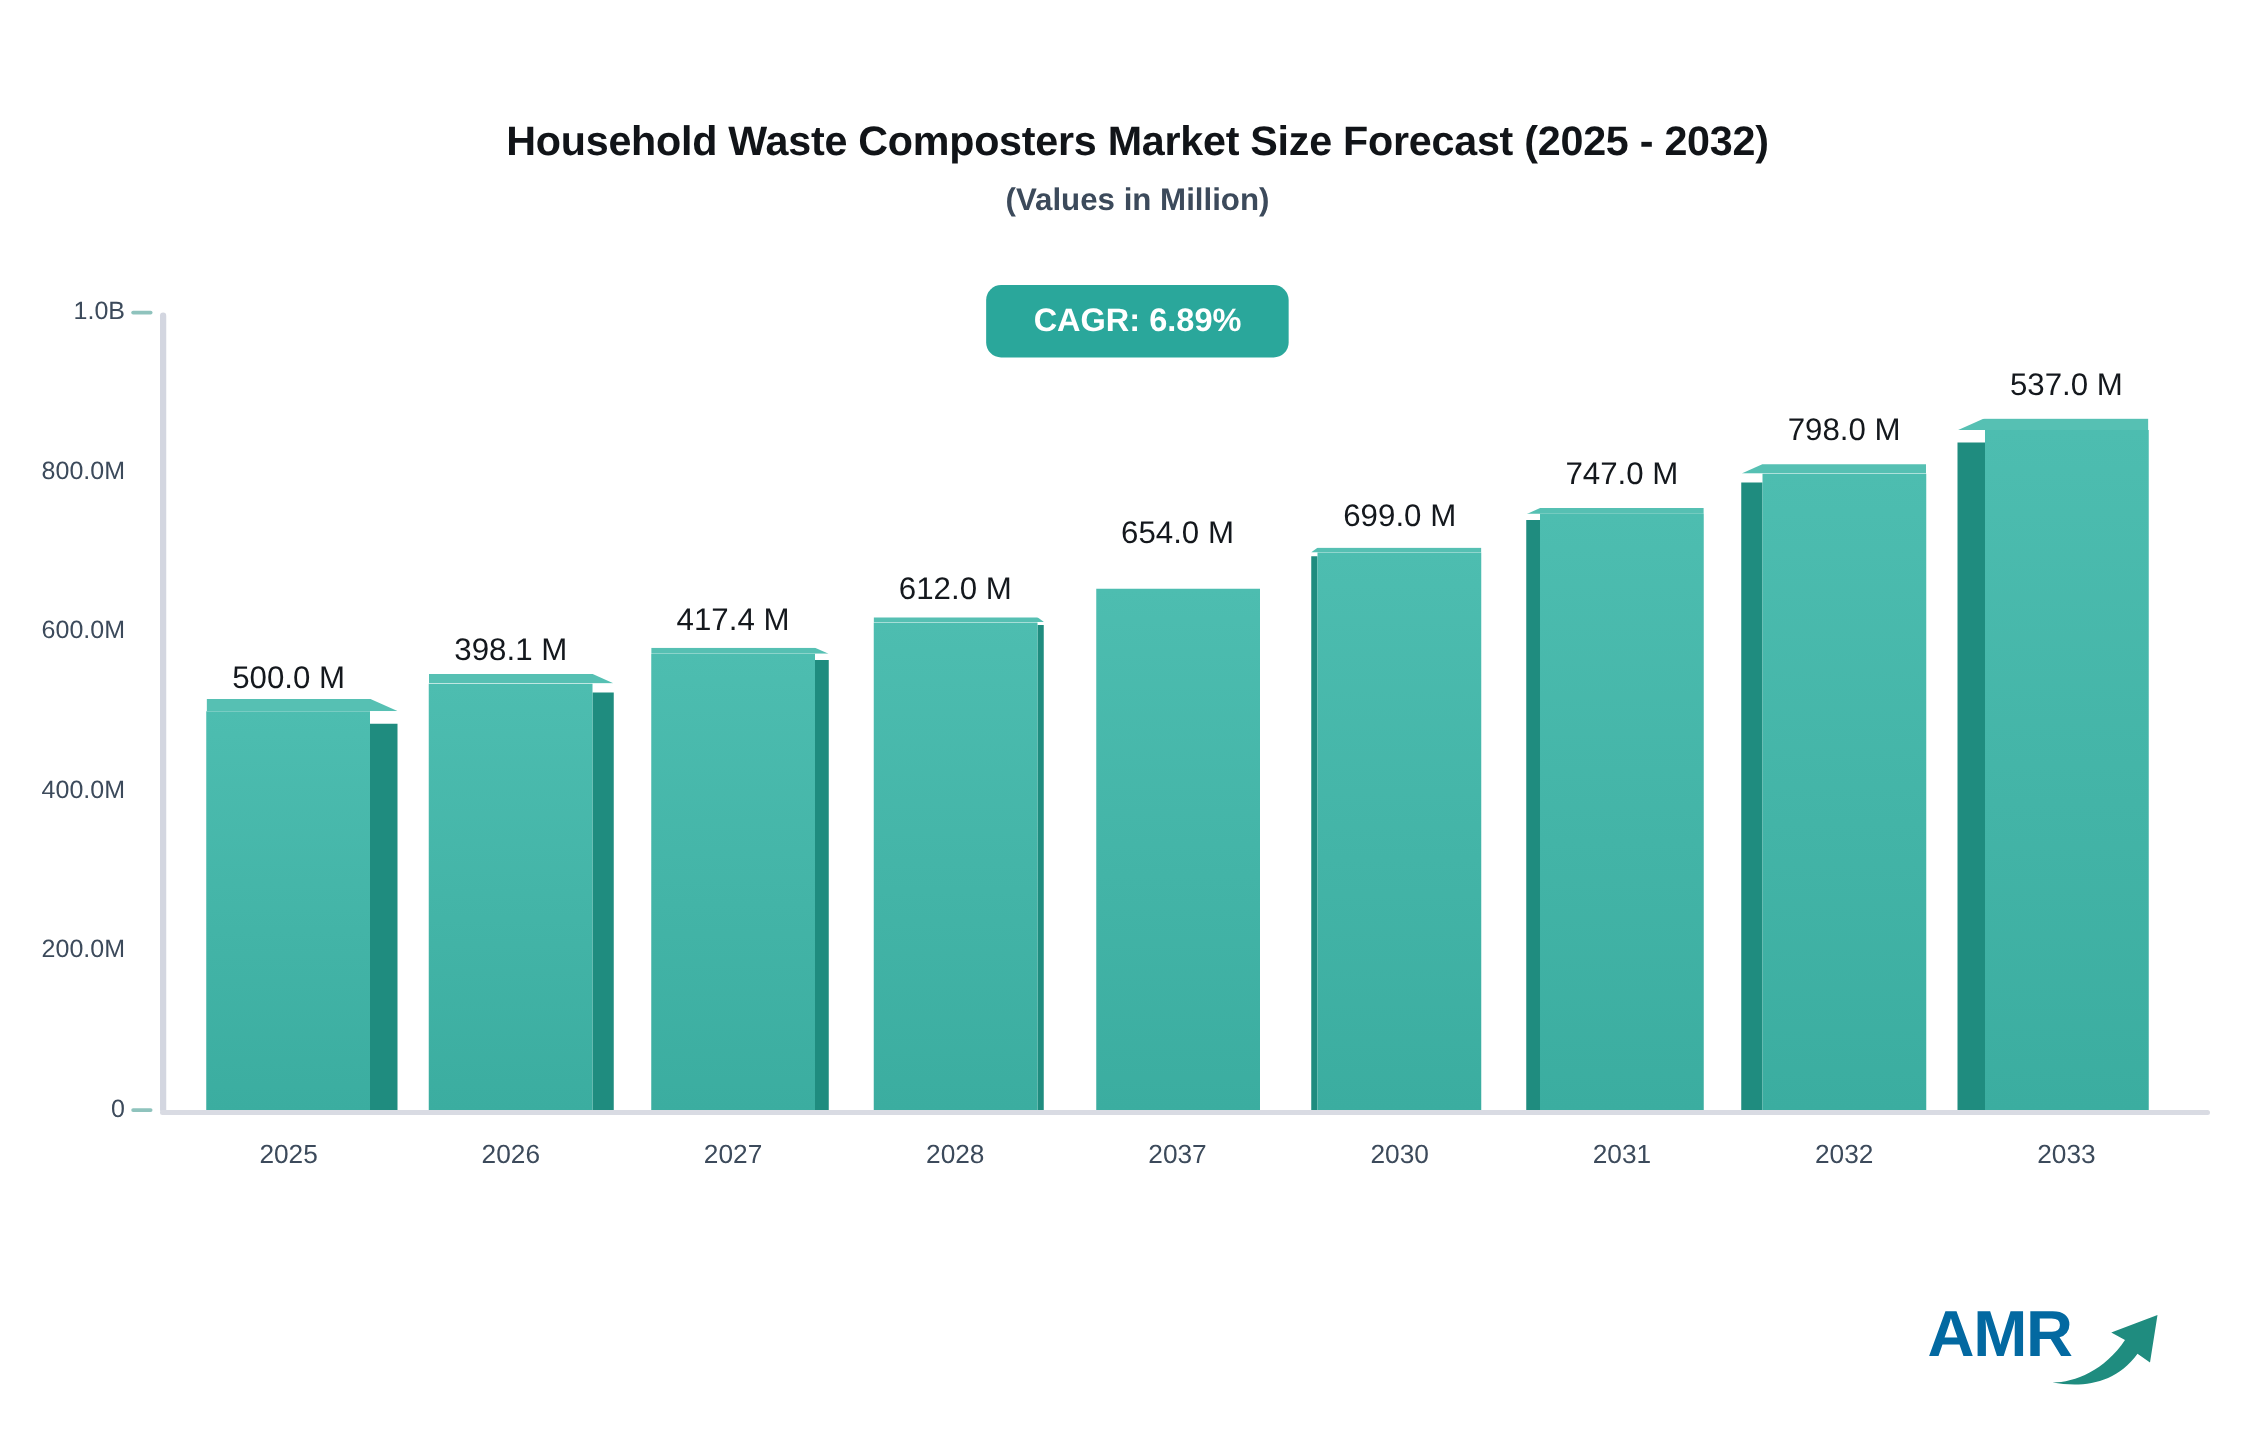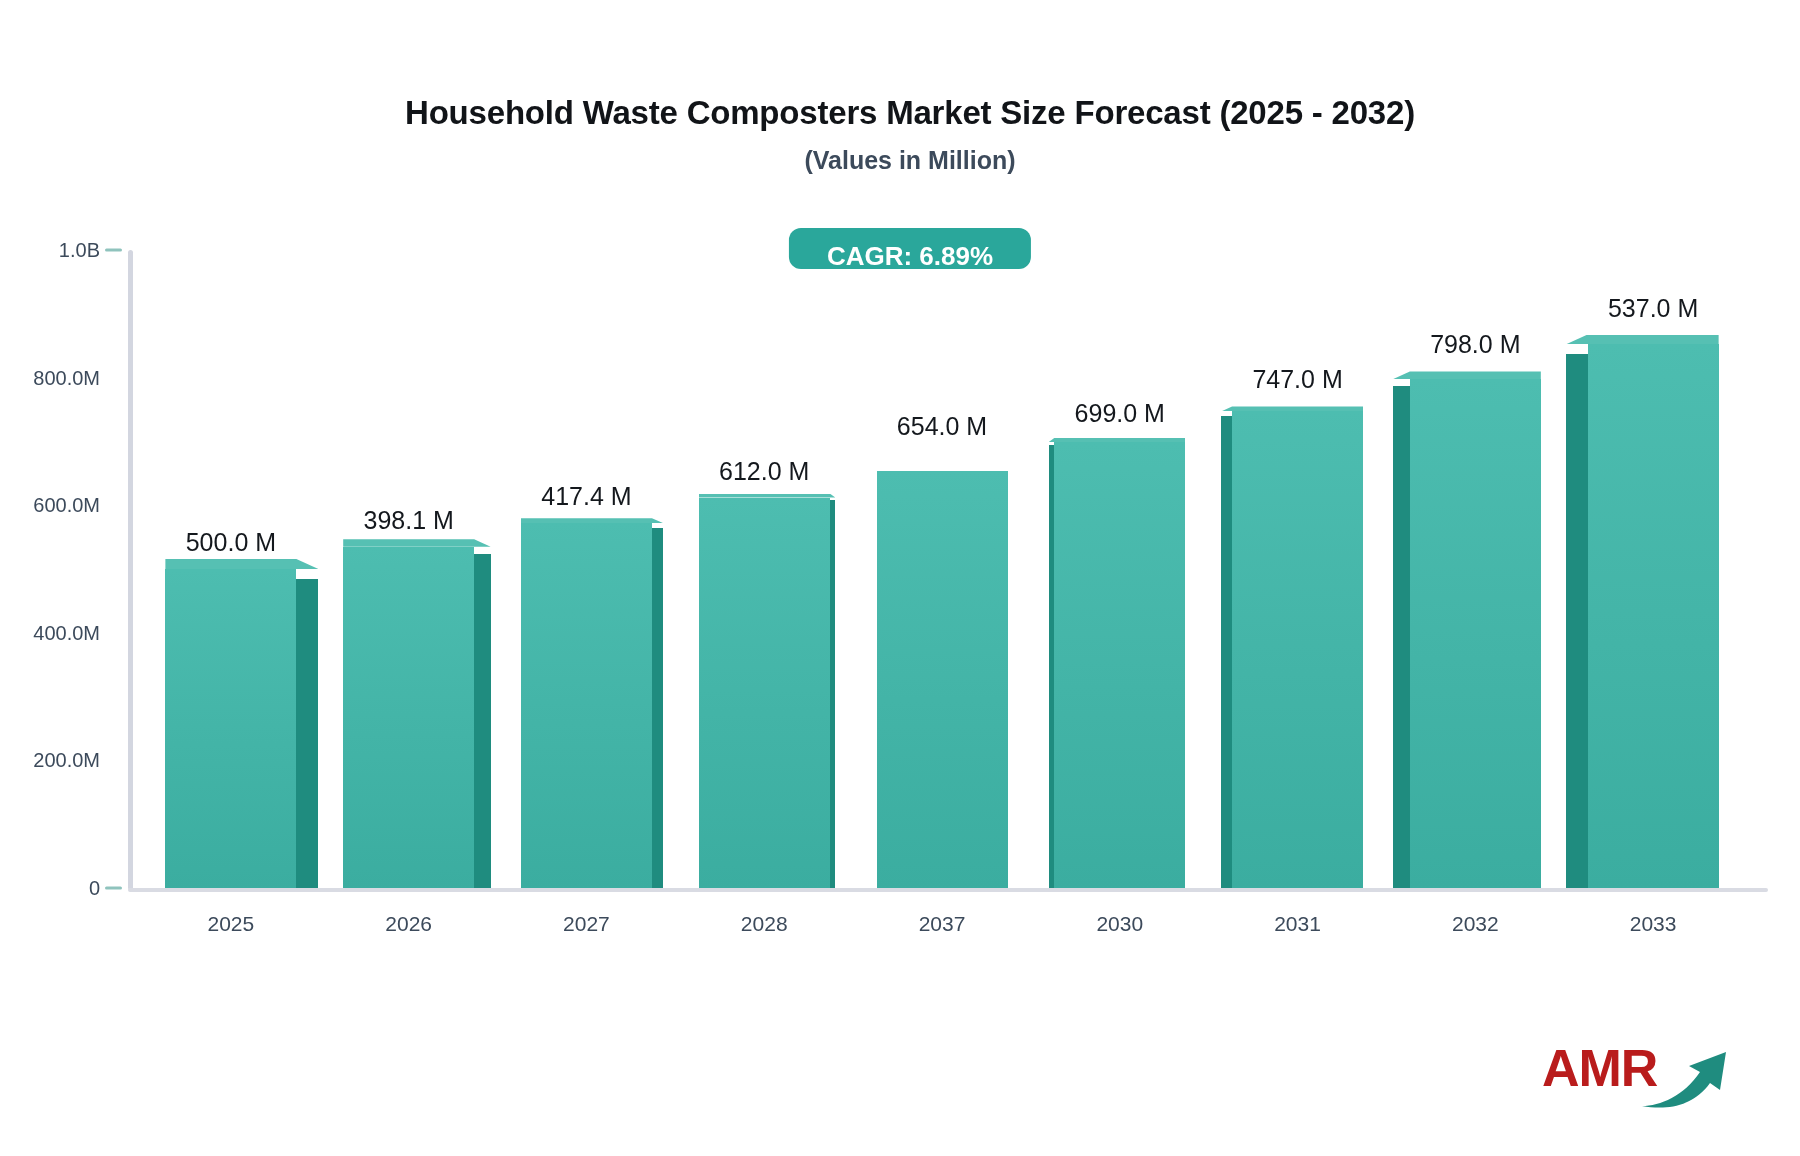--- a/index.html
+++ b/index.html
@@ -52,21 +52,21 @@
   .cagr-badge {
     position: absolute;
     top: 228px;
     left: 50%;
     transform: translateX(-50%);
     background: #2aa79b;
     color: #ffffff;
     font-size: 26px;
     font-weight: bold;
     border-radius: 12px;
-    padding: 15px 38px 0 38px;
+    padding: 15px 38px 17px 38px;
     white-space: nowrap;
     line-height: 1;
     text-align: right;
   }
 
   
   #plot {
     position: absolute;
     left: 118px;
     top: 250px;
@@ -154,21 +154,21 @@
     top: 1042px;
     width: 200px;
     height: 76px;
   }
   #logo .logo-text {
     position: absolute;
     left: 0;
     top: 0;
     font-size: 52px;
     font-weight: bold;
-    color: #b91c1c;
+    color: #0369a1;
     letter-spacing: -1px;
     line-height: 1;
   }
   #logo svg {
     position: absolute;
     left: 98px;
     top: 6px;
   }
 </style>
 </head>

